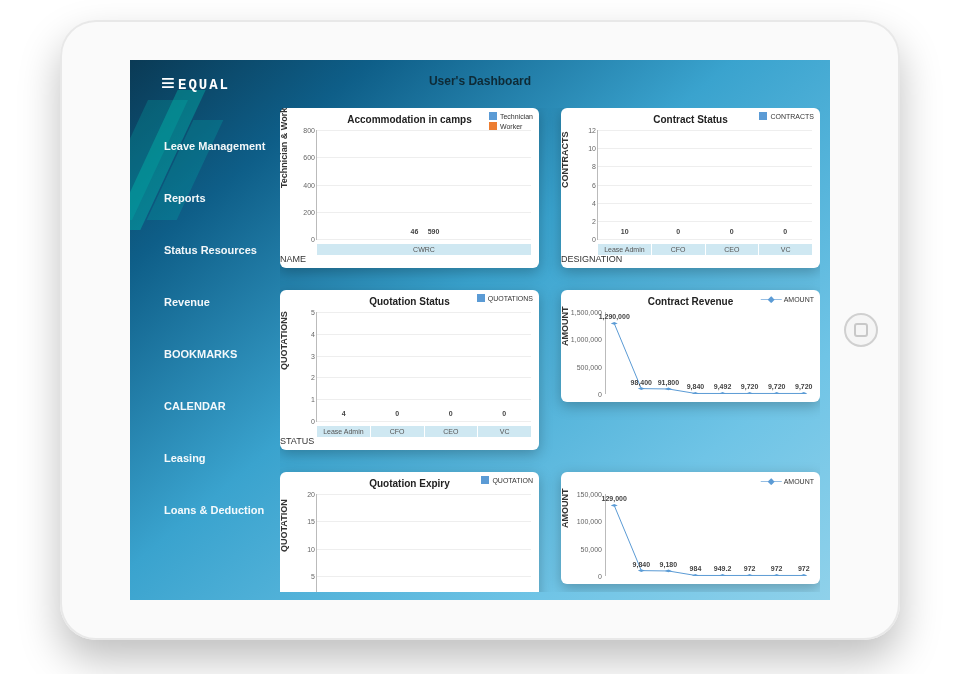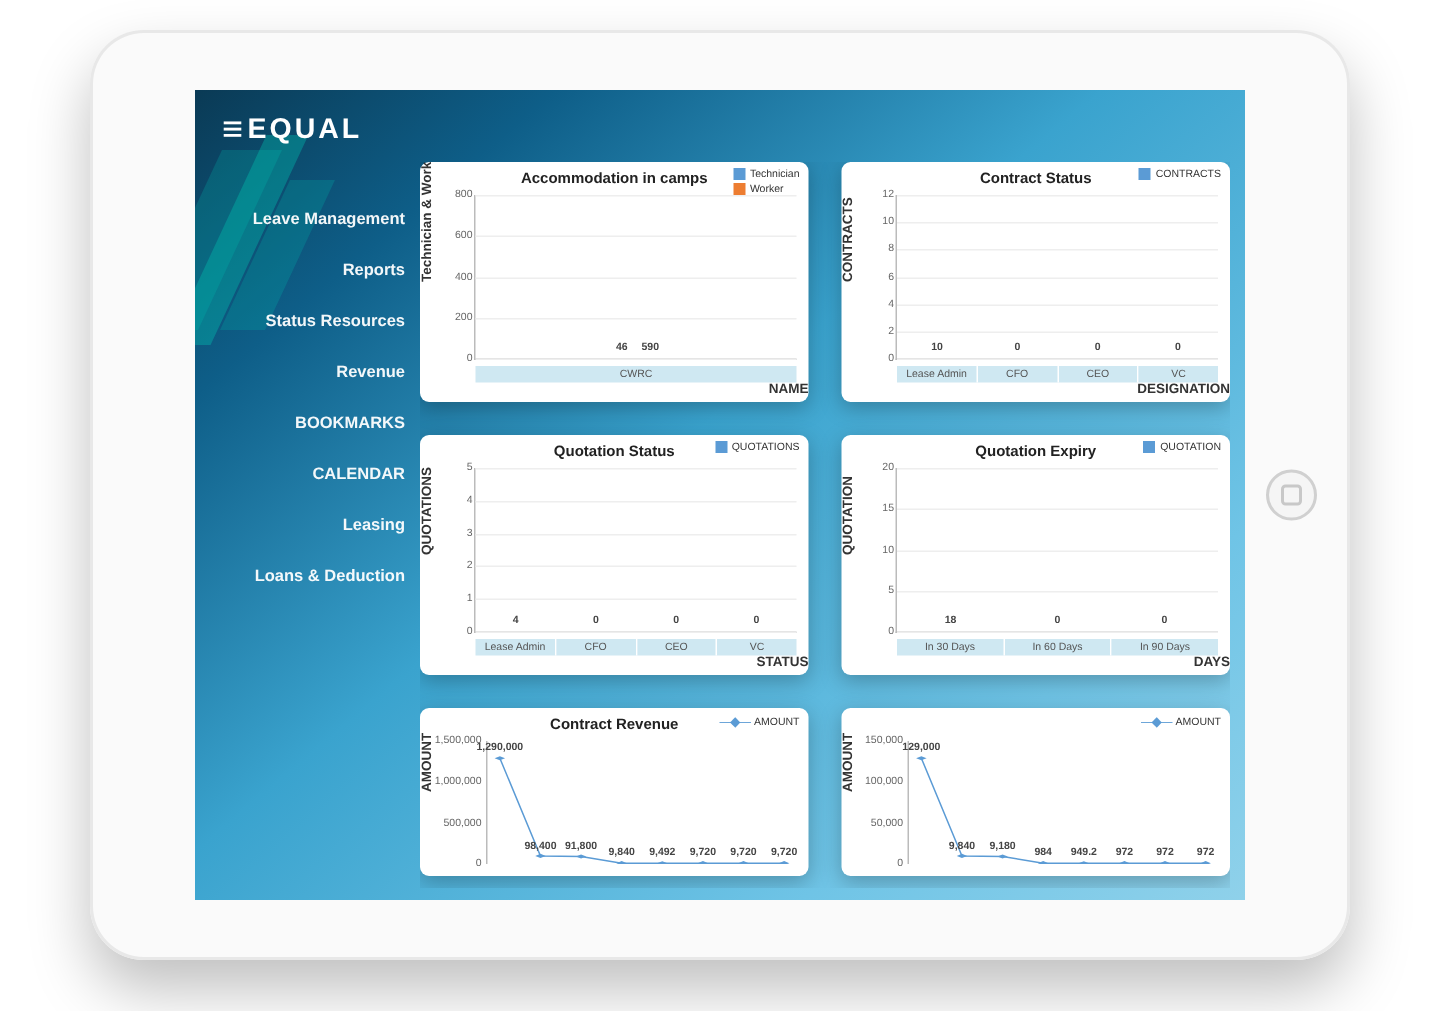--- a/index.html
+++ b/index.html
@@ -39,54 +39,54 @@
     background: linear-gradient(140deg,#0a3a55 0%, #0e5e88 18%, #3aa3ce 45%, #6fc4e6 78%, #8fd1ea 100%);
     overflow: hidden;
   }
   
   .shard { position:absolute; background:rgba(0,180,170,.25); transform:skewX(-25deg);}
   .s1{left:-10px; top:40px; width:40px; height:120px;}
   .s2{left:15px; top:30px; width:28px; height:140px; background:rgba(0,200,180,.35);}
   .s3{left:40px; top:60px; width:30px; height:100px;}
 
   .logo {
-    position: absolute; left: 18px; top: 16px;
+    position: absolute; left: 31px; top: 16px;
     color: #fff; font-weight: 700; letter-spacing: 2px;
-    font-size: 19px;
+    font-size: 14px;
+    font-family: Liberation Mono, monospace;
   }
   .logo .eq::before { content:"\2261"; font-size:24px; margin-right:1px; line-height:0; position:relative; top:2px;}
   .logo .eq { font-family: Arial; }
 
   .page-title {
     position:absolute; left:0; right:0; top:14px;
     text-align:center; color:#0e2a36; font-size:12px; font-weight:700;
   }
 
   .sidebar {
     position:absolute; left:0; top:80px; width:140px;
-    display:flex; flex-direction:column; gap:22px;
-    padding-left:18px;
-    align-items:flex-end;
+    display:flex; flex-direction:column; gap:40px;
+    padding-left:34px;
   }
   .sidebar .item { color:#fff; font-size:11px; font-weight:600; cursor:pointer; opacity:.95;}
 
   .grid {
     position:absolute; left:150px; right:10px; top:48px; bottom:8px;
     display:grid; grid-template-columns: 1fr 1fr; grid-auto-rows: 160px;
     gap:22px;
     overflow:hidden;
   }
   .card {
     background:#fff; border-radius:6px;
     box-shadow: 0 4px 14px rgba(0,0,0,.25);
     position:relative;
     padding:6px 8px 8px;
   }
   .card-title { font-size:10px; font-weight:700; color:#222; text-align:center; margin-bottom:2px;}
-  .axis-x { font-size:9px; font-weight:700; color:#333; text-align:right; position:absolute; left:0; right:0; bottom:4px;}
+  .axis-x { font-size:9px; font-weight:400; color:#333; text-align:left; position:absolute; left:0; right:0; bottom:4px;}
   .axis-y { font-size:9px; font-weight:700; color:#333; position:absolute; left:4px; top:50%; transform: translateY(-50%) rotate(-90deg); transform-origin:left center; white-space:nowrap;}
 
   .plot {
     position:absolute; left:36px; right:8px; top:22px; bottom:28px;
     border-left:1px solid #bbb; border-bottom:1px solid #bbb;
   }
   .ticks-y { position:absolute; left:-24px; top:0; bottom:0; width:22px; }
   .ticks-y span { position:absolute; right:0; font-size:7px; color:#666; transform:translateY(50%);}
   .grid-line { position:absolute; left:0; right:0; height:0; border-top:1px solid #eee;}
   .catband { position:absolute; left:0; right:0; bottom:-16px; top:auto; display:flex;}
@@ -120,20 +120,21 @@
 
 <div class="tablet">
   <div class="home-btn"></div>
   <div class="screen">
     <div class="shard s1"></div>
     <div class="shard s2"></div>
     <div class="shard s3"></div>
 
     <div class="logo"><span class="eq"></span><span>EQUAL</span></div>
 
+    <div class="page-title">User's Dashboard</div>
 
     <nav class="sidebar">
       <a class="item">Leave Management</a>
       <a class="item">Reports</a>
       <a class="item">Status Resources</a>
       <a class="item">Revenue</a>
       <a class="item">BOOKMARKS</a>
       <a class="item">CALENDAR</a>
       <a class="item">Leasing</a>
       <a class="item">Loans &amp; Deduction</a>
@@ -263,65 +264,20 @@
             </div>
             <div class="bars">
               <div class="barcell">
                 <div class="bar blue" style="height: 80%;">
                   <div class="lbl">4</div>
                 </div>
               </div>
               <div class="barcell">
                 <div class="bar blue" style="height: 0%;">
                   <div class="lbl">0</div>
-                </div>
-              </div>
-              <div class="barcell">
-                <div class="bar blue" style="height: 0%;">
-                  <div class="lbl">0</div>
-                </div>
-              </div>
-              <div class="barcell">
-                <div class="bar blue" style="height: 0%;">
-                  <div class="lbl">0</div>
-                </div>
-              </div>
-            </div>
-          </div>
-      </div>
-
-      <div class="card">
-        <div class="card-title">Quotation Expiry</div>
-        <div class="axis-y">QUOTATION</div>
-        <div class="axis-x">DAYS</div>
-        <div class="legend">
-          <div class="row blue">QUOTATION</div>
-        </div>
-        <div class="plot">
-            <div class="grid-line" style="top: 100%;"></div>
-            <div class="grid-line" style="top: 75%;"></div>
-            <div class="grid-line" style="top: 50%;"></div>
-            <div class="grid-line" style="top: 25%;"></div>
-            <div class="grid-line" style="top: 0%;"></div>
-            <div class="ticks-y">
-              <span style="bottom: 0%;">0</span>
-              <span style="bottom: 25%;">5</span>
-              <span style="bottom: 50%;">10</span>
-              <span style="bottom: 75%;">15</span>
-              <span style="bottom: 100%;">20</span>
-            </div>
-            <div class="catband">
-              <div class="cell">In 30 Days</div>
-              <div class="cell">In 60 Days</div>
-              <div class="cell">In 90 Days</div>
-            </div>
-            <div class="bars">
-              <div class="barcell">
-                <div class="bar blue" style="height: 90%;">
-                  <div class="lbl">18</div>
                 </div>
               </div>
               <div class="barcell">
                 <div class="bar blue" style="height: 0%;">
                   <div class="lbl">0</div>
                 </div>
               </div>
               <div class="barcell">
                 <div class="bar blue" style="height: 0%;">
                   <div class="lbl">0</div>
@@ -355,20 +311,65 @@
             <span style="position: absolute; left: 17.1429%; top: 93.44%; transform: translate(-50%, -140%); font-size: 7px; color: rgb(68, 68, 68); font-weight: 600;">98,400</span>
             <span style="position: absolute; left: 30.2857%; top: 93.88%; transform: translate(-50%, -140%); font-size: 7px; color: rgb(68, 68, 68); font-weight: 600;">91,800</span>
             <span style="position: absolute; left: 43.4286%; top: 99.344%; transform: translate(-50%, -140%); font-size: 7px; color: rgb(68, 68, 68); font-weight: 600;">9,840</span>
             <span style="position: absolute; left: 56.5714%; top: 99.3672%; transform: translate(-50%, -140%); font-size: 7px; color: rgb(68, 68, 68); font-weight: 600;">9,492</span>
             <span style="position: absolute; left: 69.7143%; top: 99.352%; transform: translate(-50%, -140%); font-size: 7px; color: rgb(68, 68, 68); font-weight: 600;">9,720</span>
             <span style="position: absolute; left: 82.8571%; top: 99.352%; transform: translate(-50%, -140%); font-size: 7px; color: rgb(68, 68, 68); font-weight: 600;">9,720</span>
             <span style="position: absolute; left: 96%; top: 99.352%; transform: translate(-50%, -140%); font-size: 7px; color: rgb(68, 68, 68); font-weight: 600;">9,720</span>
           </div>
       </div>
 
+      <div class="card">
+        <div class="card-title">Quotation Expiry</div>
+        <div class="axis-y">QUOTATION</div>
+        <div class="axis-x">DAYS</div>
+        <div class="legend">
+          <div class="row blue">QUOTATION</div>
+        </div>
+        <div class="plot">
+            <div class="grid-line" style="top: 100%;"></div>
+            <div class="grid-line" style="top: 75%;"></div>
+            <div class="grid-line" style="top: 50%;"></div>
+            <div class="grid-line" style="top: 25%;"></div>
+            <div class="grid-line" style="top: 0%;"></div>
+            <div class="ticks-y">
+              <span style="bottom: 0%;">0</span>
+              <span style="bottom: 25%;">5</span>
+              <span style="bottom: 50%;">10</span>
+              <span style="bottom: 75%;">15</span>
+              <span style="bottom: 100%;">20</span>
+            </div>
+            <div class="catband">
+              <div class="cell">In 30 Days</div>
+              <div class="cell">In 60 Days</div>
+              <div class="cell">In 90 Days</div>
+            </div>
+            <div class="bars">
+              <div class="barcell">
+                <div class="bar blue" style="height: 90%;">
+                  <div class="lbl">18</div>
+                </div>
+              </div>
+              <div class="barcell">
+                <div class="bar blue" style="height: 0%;">
+                  <div class="lbl">0</div>
+                </div>
+              </div>
+              <div class="barcell">
+                <div class="bar blue" style="height: 0%;">
+                  <div class="lbl">0</div>
+                </div>
+              </div>
+            </div>
+          </div>
+      </div>
+
       <div class="card short">
         <div class="axis-y">AMOUNT</div>
         <div class="lineleg">AMOUNT</div>
         <div class="linewrap">
             <div class="yt" style="bottom: 0%; transform: translateY(50%);">0</div>
             <div class="yt" style="bottom: 33.3333%; transform: translateY(50%);">50,000</div>
             <div class="yt" style="bottom: 66.6667%; transform: translateY(50%);">100,000</div>
             <div class="yt" style="bottom: 100%; transform: translateY(50%);">150,000</div>
             <svg viewBox="0 0 100 100" preserveAspectRatio="none">
               <polyline points="4,14 17.142857142857142,93.44 30.285714285714285,93.88 43.42857142857142,99.344 56.57142857142857,99.3672 69.71428571428572,99.352 82.85714285714285,99.352 96,99.352" fill="none" stroke="#5b9bd5" stroke-width="1" vector-effect="non-scaling-stroke"></polyline>

